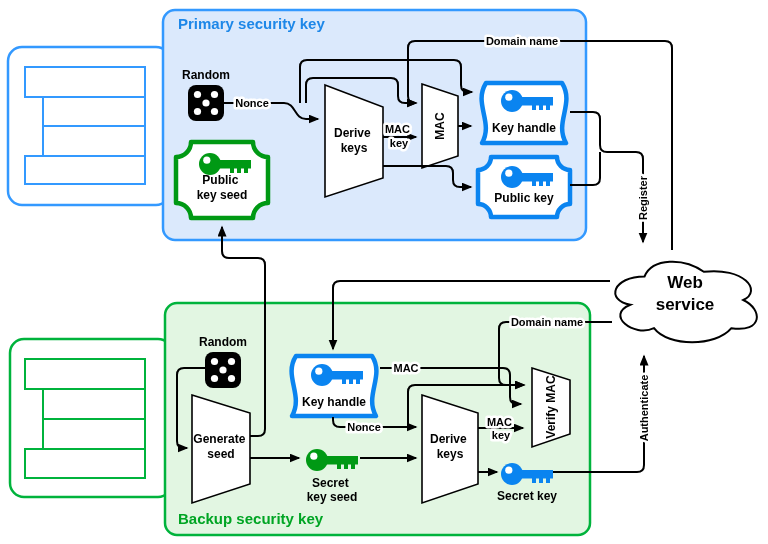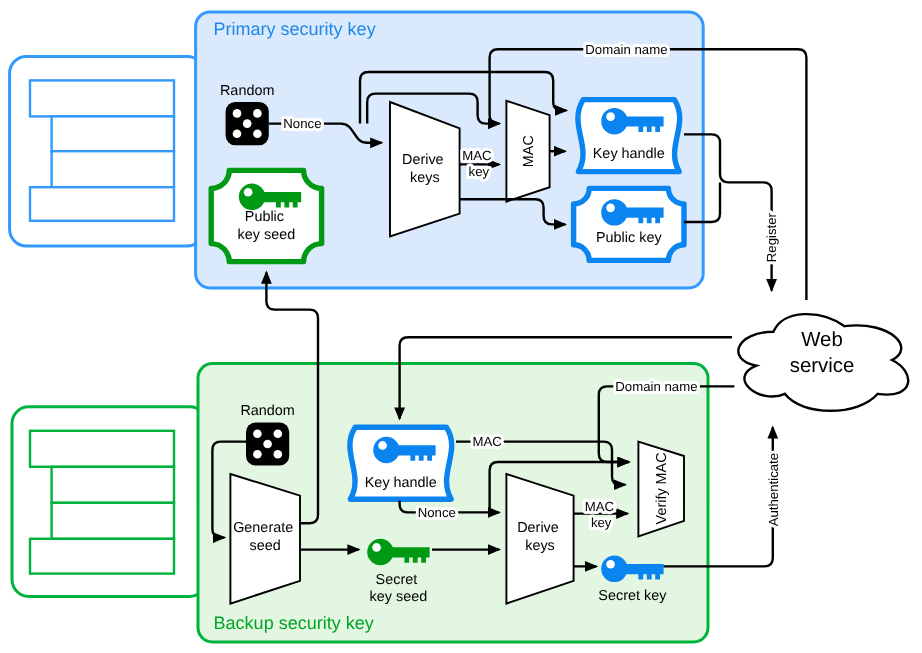--- a/index.html
+++ b/index.html
@@ -1,17 +1,17 @@
 <!DOCTYPE html>
 <html><head>
 <meta charset="utf-8">
 <style>
   html,body { margin:0; padding:0; background:#ffffff; }
   .stage { position:relative; width:768px; height:544px; background:#ffffff; overflow:hidden;
-           font-family:"Liberation Sans", sans-serif; }
+           font-family:"Liberation Sans", sans-serif;font-weight:bold; }
   svg text { font-family:"Liberation Sans", sans-serif; }
   .box-title   { font-size:15px; }
   .shape-label { font-size:12px; fill:#000; }
   .elabel      { font-size:11px; fill:#000; paint-order:stroke; stroke:#ffffff; stroke-width:5px;
                  stroke-linejoin:round; }
   .wire  { fill:none; stroke:#000000; stroke-width:2; }
   .shape { fill:#ffffff; stroke:#000000; stroke-width:1.6; }
 </style>
 </head>
 <body>

